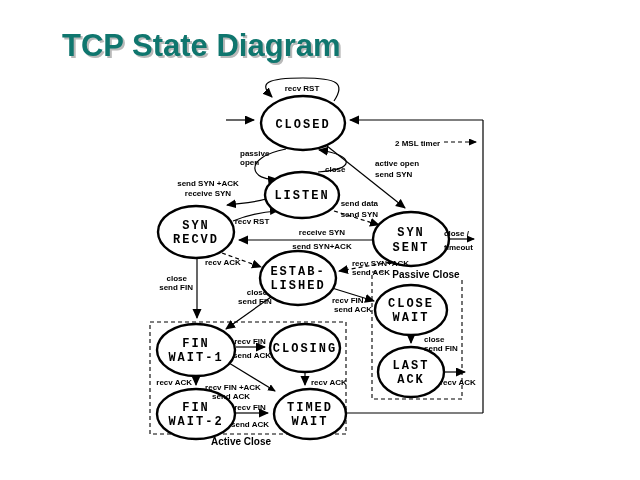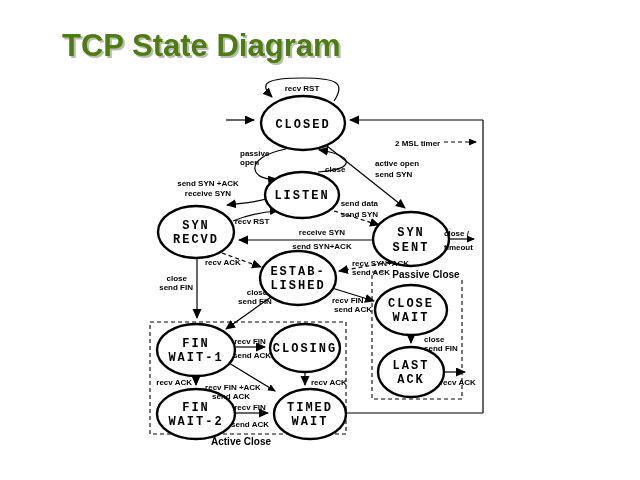--- a/index.html
+++ b/index.html
@@ -1,18 +1,18 @@
 <!DOCTYPE html>
 <html><head>
 <meta charset="utf-8">
 <style>
   html,body{margin:0;padding:0;}
   body{width:640px;height:480px;background:#fff;position:relative;overflow:hidden;
        font-family:"Liberation Sans",sans-serif;}
-  .title{position:absolute;left:62px;top:28px;font-size:31px;font-weight:700;color:#4d7c0f;
+  .title{position:absolute;left:62px;top:28px;font-size:31px;font-weight:700;color:#0f766e;
          text-shadow:2px 2px 0 #b9b9b9;white-space:nowrap;}
   svg{position:absolute;left:0;top:0;}
   svg text{fill:#000;}
   .st{font:700 12px "Liberation Mono",monospace;letter-spacing:2px;text-anchor:middle;}
   .lb{font:700 8px "Liberation Sans",sans-serif;}
   .rg{font:700 10px "Liberation Sans",sans-serif;text-anchor:middle;}
   .mid{text-anchor:middle;}
   .end{text-anchor:end;}
   .nd{fill:#fff;stroke:#000;stroke-width:2.4;}
   .ln{stroke:#000;stroke-width:1.2;fill:none;}

